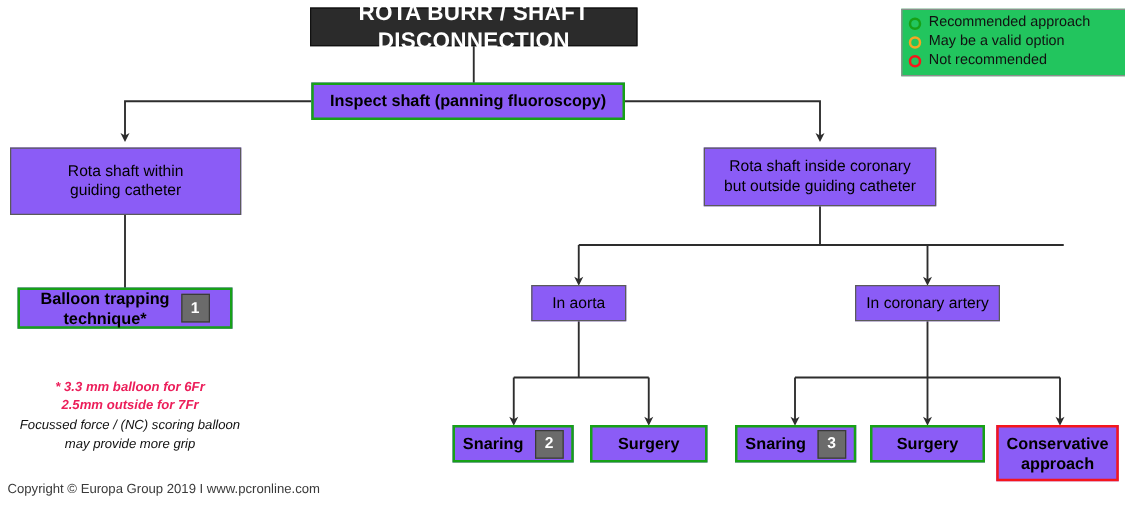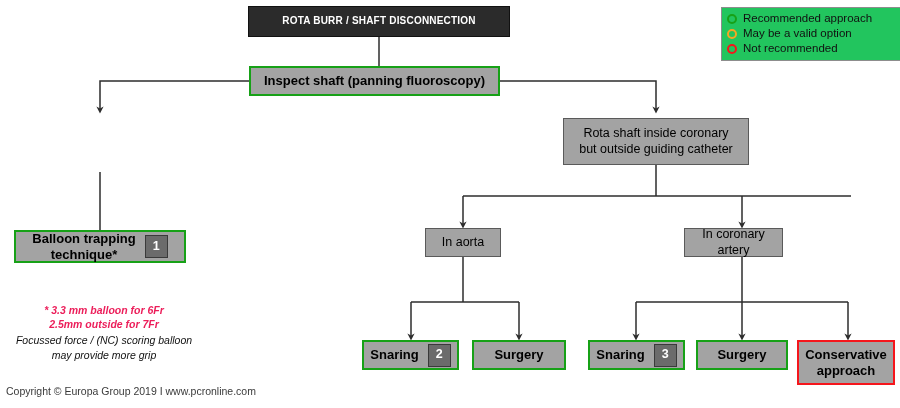--- a/index.html
+++ b/index.html
@@ -19,35 +19,35 @@
     position: absolute;
     left: 0;
     top: 0;
     width: 900px;
     height: 408px;
     pointer-events: none;
   }
   .node {
     position: absolute;
     box-sizing: border-box;
-    background: #a3a3a3;
+    background: #8b5cf6;
     display: flex;
     align-items: center;
     justify-content: center;
     text-align: center;
     line-height: 1.22;
     color: #000000;
     z-index: 2;
   }
   .node-title {
     background: #2b2b2b;
     border: 1px solid #111111;
     color: #ffffff;
     font-weight: bold;
-    font-size: 10px;
+    font-size: 18px;
     letter-spacing: 0.2px;
   }
   .node-plain {
     border: 1.6px solid #5a5a5a;
     font-size: 12.5px;
   }
   .node-green {
     border: 2.6px solid #17a117;
     font-size: 12.5px;
   }
@@ -196,20 +196,26 @@
     <div class="legend-row">
       <span class="dot" style="border-color:#f5161c;"></span>
       <span>Not recommended</span>
     </div>
   </div>
 
   <div class="node node-green node-bold" style="left:249px; top:66px; width:251px; height:30px;">
     <span>Inspect shaft (panning fluoroscopy)</span>
   </div>
 
+  <div class="node node-plain" style="left:8px; top:118px; width:185px; height:54px;">
+    <span class="label-stack">
+      <span>Rota shaft within</span><br>
+      <span>guiding catheter</span>
+    </span>
+  </div>
 
   <div class="node node-plain" style="left:563px; top:118px; width:186px; height:47px;">
     <span class="label-stack">
       <span>Rota shaft inside coronary</span><br>
       <span>but outside guiding catheter</span>
     </span>
   </div>
 
   <div class="node node-green node-bold" style="left:14px; top:230px; width:172px; height:33px;">
     <span class="inner">
@@ -225,21 +231,21 @@
     <div class="fn-red">* 3.3 mm balloon for 6Fr</div>
     <div class="fn-red">2.5mm outside for 7Fr</div>
     <div class="fn-black">Focussed force / (NC) scoring balloon</div>
     <div class="fn-black">may provide more grip</div>
   </div>
 
   <div class="node node-plain" style="left:425px; top:228px; width:76px; height:29px;">
     <span>In aorta</span>
   </div>
 
-  <div class="node node-plain" style="left:684px; top:228px; width:99px; height:29px;">
+  <div class="node node-plain" style="left:684px; top:228px; width:116px; height:29px;">
     <span>In coronary artery</span>
   </div>
 
   <div class="node node-green node-bold" style="left:362px; top:340px; width:97px; height:30px;">
     <span class="inner">
       <span>Snaring</span>
       <span class="badge">2</span>
     </span>
   </div>
 

